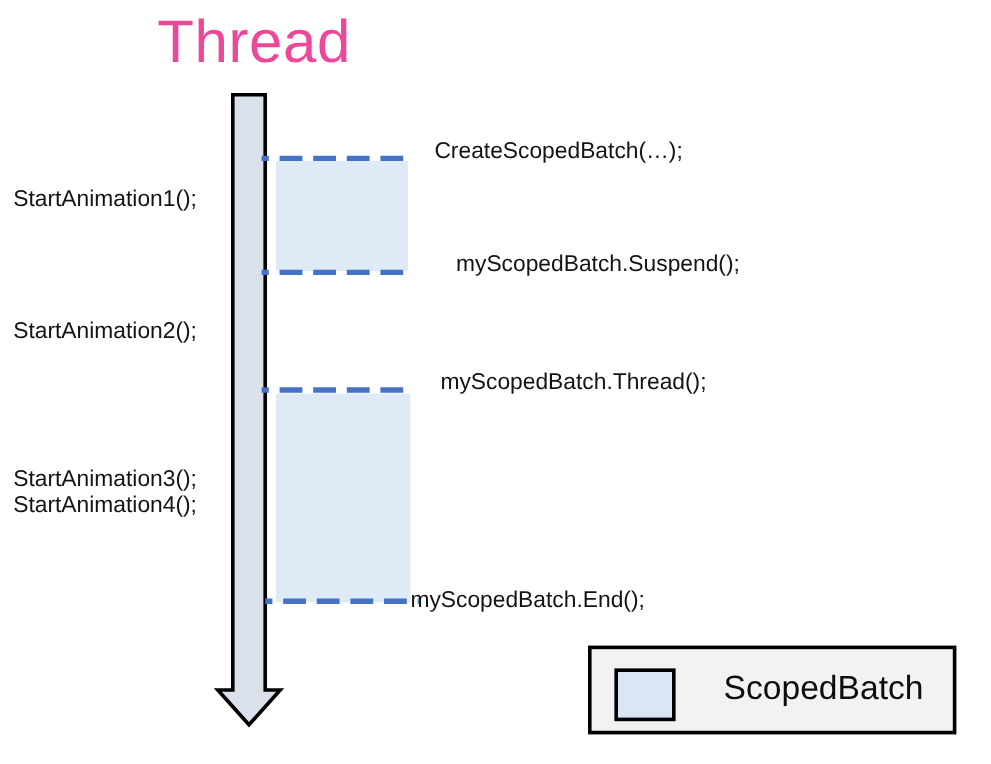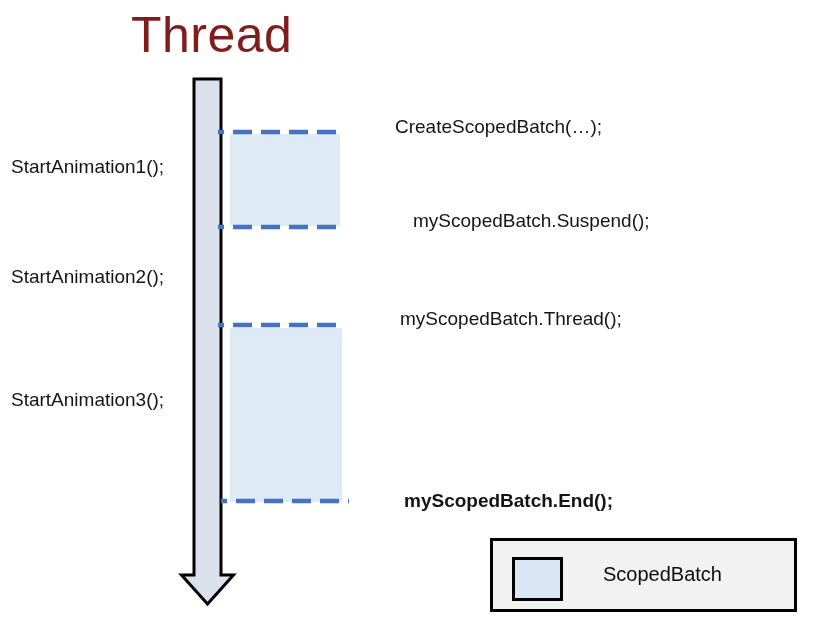--- a/index.html
+++ b/index.html
@@ -7,55 +7,55 @@
     width: 826px; height: 637px;
     background: #ffffff;
     font-family: "Liberation Sans", sans-serif;
     color: #111111;
     position: relative;
     overflow: hidden;
   }
   .stage { position: absolute; inset: 0; width: 826px; height: 637px; }
   .title {
     position: absolute; left: 131px; top: 8px;
-    font-size: 50px; line-height: 1.08; font-weight: 400; color: #7f1d1d;
+    font-size: 50px; line-height: 1.08; font-weight: 400; color: #ec4899;
     letter-spacing: 0.5px;
   }
   svg.diagram { position: absolute; left: 0; top: 0; }
   .call-label {
     position: absolute; left: 11px;
     font-size: 19px; line-height: 23px; color: #141414; white-space: nowrap;
   }
   .call-1 { top: 155px; }
   .call-2 { top: 265px; }
   .call-3 { top: 372px; margin-top: 16px; }
   .call-4 { top: 410px; }
   .event-label {
     position: absolute;
-    font-size: 19px; line-height: 24px; color: #141414; white-space: nowrap; margin-left: 33px;
+    font-size: 19px; line-height: 24px; color: #141414; white-space: nowrap;
   }
   .event-create  { left: 362px; top: 115px; }
   .event-suspend { left: 380px; top: 209px; }
   .event-resume  { left: 367px; top: 307px; }
-  .event-end     { left: 371px; top: 489px; font-weight: bold; }
+  .event-end     { left: 342px; top: 489px; }
   .legend {
     position: absolute; left: 490px; top: 538px;
     width: 301px; height: 68px;
     background: #f2f2f2;
     border: 3px solid #000000;
   }
   .legend-swatch {
     position: absolute; left: 19px; top: 16px;
     width: 45px; height: 38px;
     border: 3px solid #000000;
   }
   .legend-label {
     position: absolute; left: 110px; top: 50%;
     transform: translateY(-54%);
-    font-size: 20px; color: #0d0d0d; white-space: nowrap;
+    font-size: 28px; color: #0d0d0d; white-space: nowrap;
   }
 </style>
 </head>
 <body>
 
 <div class="stage">
 
   <div class="title">Thread</div>
 
   <svg class="diagram" width="826" height="637" viewBox="0 0 826 637">
@@ -67,20 +67,21 @@
 
     <line x1="218" y1="132" x2="338" y2="132" stroke-width="4.5" stroke-dasharray="19 9" stroke-dashoffset="13" stroke="#4472c4"></line>
     <line x1="218" y1="227" x2="338" y2="227" stroke-width="4.5" stroke-dasharray="19 9" stroke-dashoffset="13" stroke="#4472c4"></line>
     <line x1="218" y1="325" x2="338" y2="325" stroke-width="4.5" stroke-dasharray="19 9" stroke-dashoffset="13" stroke="#4472c4"></line>
     <line x1="221" y1="501" x2="349" y2="501" stroke-width="4.5" stroke-dasharray="19 9" stroke-dashoffset="13" stroke="#4472c4"></line>
   </svg>
 
   <div class="call-label call-1">StartAnimation1();</div>
   <div class="call-label call-2">StartAnimation2();</div>
   <div class="call-label call-3">StartAnimation3();</div>
+  <div class="call-label call-4">StartAnimation4();</div>
 
   <div class="event-label event-create">CreateScopedBatch(…);</div>
   <div class="event-label event-suspend">myScopedBatch.Suspend();</div>
   <div class="event-label event-resume">myScopedBatch.Thread();</div>
   <div class="event-label event-end">myScopedBatch.End();</div>
 
   <div class="legend">
     <div class="legend-swatch" style="background: rgb(217, 231, 245);"></div>
     <div class="legend-label">ScopedBatch</div>
   </div>

